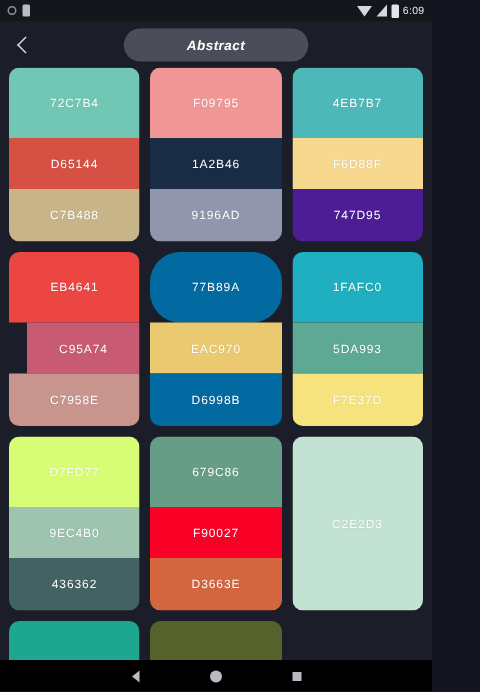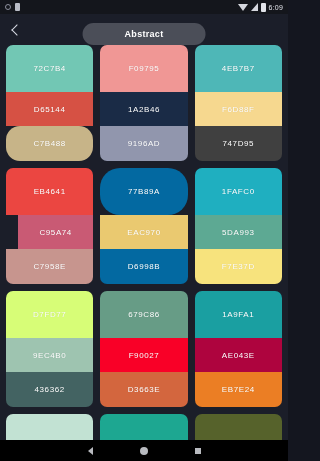--- a/index.html
+++ b/index.html
@@ -46,23 +46,24 @@
   }
   .sb-batt {
     width:5px;height:9px;background:#e2e4ea;border-radius:1px;
   }
   .sb-time { font-size:7px; color:#e2e4ea; letter-spacing:.2px; }
 
   
   .topbar {
     height: 31px;
     flex: 0 0 31px;
-    display:flex; align-items:flex-end;
+    display:flex; align-items:center;
     position: relative;
     background:#1b1e29;
+    font-style:italic;
   }
   .back-btn {
     width: 30px; height: 30px;
     display:flex; align-items:center; justify-content:center;
     cursor:pointer;
   }
   .chev {
     width:8px;height:8px;
     border-left:1.6px solid #d9dce4;
     border-bottom:1.6px solid #d9dce4;
@@ -155,31 +156,31 @@
     <div class="back-btn">
       <span class="chev"></span>
     </div>
     <div class="title-pill">Abstract</div>
   </div>
 
   <div class="grid" id="palette-grid">
       <div class="card">
         <div class="swatch" style="background: rgb(114, 199, 180); color: rgb(255, 255, 255);">72C7B4</div>
         <div class="swatch" style="background: rgb(214, 81, 68); color: rgb(255, 255, 255);">D65144</div>
-        <div class="swatch" style="background: rgb(199, 180, 136); color: rgb(255, 255, 255); border-radius: 14px;">C7B488</div>
+        <div class="swatch" style="background: rgb(199, 180, 136); color: rgb(255, 255, 255);">C7B488</div>
       </div>
       <div class="card">
         <div class="swatch" style="background: rgb(240, 151, 149); color: rgb(255, 255, 255);">F09795</div>
         <div class="swatch" style="background: rgb(26, 43, 70); color: rgb(255, 255, 255);">1A2B46</div>
         <div class="swatch" style="background: rgb(145, 150, 173); color: rgb(255, 255, 255);">9196AD</div>
       </div>
       <div class="card">
         <div class="swatch" style="background: rgb(78, 183, 183); color: rgb(255, 255, 255);">4EB7B7</div>
         <div class="swatch" style="background: rgb(246, 216, 143); color: rgb(255, 255, 255);">F6D88F</div>
-        <div class="swatch" style="background: #404040; color: rgb(255, 255, 255);">747D95</div>
+        <div class="swatch" style="background: #4c1d95; color: rgb(255, 255, 255);">747D95</div>
       </div>
       <div class="card">
         <div class="swatch" style="background: rgb(235, 70, 65); color: rgb(255, 255, 255);">EB4641</div>
         <div class="swatch" style="background: rgb(201, 90, 116); color: rgb(255, 255, 255); margin-left: 12px;">C95A74</div>
         <div class="swatch" style="background: rgb(199, 149, 142); color: rgb(255, 255, 255);">C7958E</div>
       </div>
       <div class="card">
         <div class="swatch" style="background: #0369a1; color: rgb(255, 255, 255); border-radius: 20px;">77B89A</div>
         <div class="swatch" style="background: rgb(234, 201, 112); color: rgb(255, 255, 255);">EAC970</div>
         <div class="swatch" style="background: #0369a1; color: rgb(255, 255, 255);">D6998B</div>
@@ -191,25 +192,20 @@
       </div>
       <div class="card">
         <div class="swatch" style="background: rgb(215, 253, 119); color: rgb(255, 255, 255);">D7FD77</div>
         <div class="swatch" style="background: rgb(158, 196, 176); color: rgb(255, 255, 255);">9EC4B0</div>
         <div class="swatch" style="background: rgb(67, 99, 98); color: rgb(255, 255, 255);">436362</div>
       </div>
       <div class="card">
         <div class="swatch" style="background: rgb(103, 156, 134); color: rgb(255, 255, 255);">679C86</div>
         <div class="swatch" style="background: rgb(249, 0, 39); color: rgb(255, 255, 255);">F90027</div>
         <div class="swatch" style="background: rgb(211, 102, 62); color: rgb(255, 255, 255); text-align: right;">D3663E</div>
-      </div>
-      <div class="card">
-        <div class="swatch" style="background: rgb(26, 159, 161); color: rgb(255, 255, 255);">1A9FA1</div>
-        <div class="swatch" style="background: rgb(174, 4, 62); color: rgb(255, 255, 255);">AE043E</div>
-        <div class="swatch" style="background: rgb(235, 126, 36); color: rgb(255, 255, 255);">EB7E24</div>
       </div>
       <div class="card">
         <div class="swatch" style="background: rgb(194, 226, 211); color: rgb(255, 255, 255);">C2E2D3</div>
       </div>
       <div class="card">
         <div class="swatch" style="background: rgb(29, 167, 145); color: rgb(255, 255, 255);">1DA791</div>
       </div>
       <div class="card">
         <div class="swatch" style="background: rgb(86, 98, 43); color: rgb(255, 255, 255);">56622B</div>
       </div>

